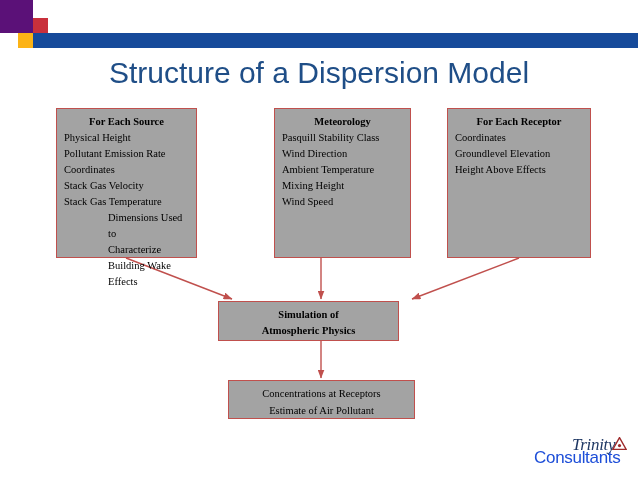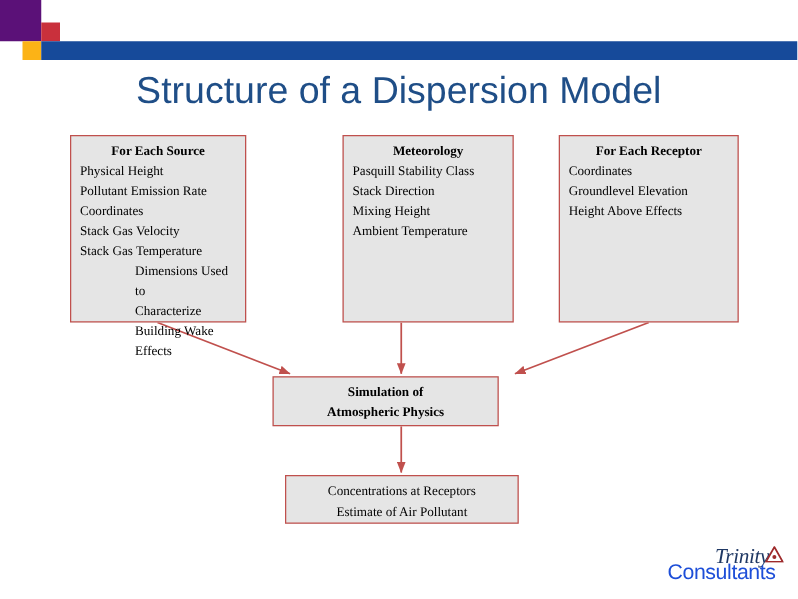--- a/index.html
+++ b/index.html
@@ -52,21 +52,21 @@
     font-weight: 400;
     color: #1f4e87;
     letter-spacing: 0px;
     white-space: nowrap;
   }
 
   
   .box {
     position: absolute;
     border: 1.5px solid #c0504d;
-    background: #e5e5e5;
+    background: #a3a3a3;
     box-sizing: border-box;
   }
   .box-title {
     text-align: center;
     font-weight: bold;
     font-size: 10.5px;
     color: #000000;
     line-height: 1.45;
     margin-bottom: 1px;
   }
@@ -196,23 +196,24 @@
     <div class="box-item indented">Dimensions Used to
    Characterize Building Wake
    Effects</div>
   </div>
 </div>
 
 <div class="box" id="box-meteo">
   <div class="box-inner">
     <div class="box-title">Meteorology</div>
     <div class="box-item">Pasquill Stability Class</div>
-    <div class="box-item">Stack Direction</div>
+    <div class="box-item">Wind Direction</div>
+    <div class="box-item">Ambient Temperature</div>
     <div class="box-item">Mixing Height</div>
-    <div class="box-item">Ambient Temperature</div>
+    <div class="box-item">Wind Speed</div>
   </div>
 </div>
 
 <div class="box" id="box-receptor">
   <div class="box-inner">
     <div class="box-title">For Each Receptor</div>
     <div class="box-item">Coordinates</div>
     <div class="box-item">Groundlevel Elevation</div>
     <div class="box-item">Height Above Effects</div>
   </div>

